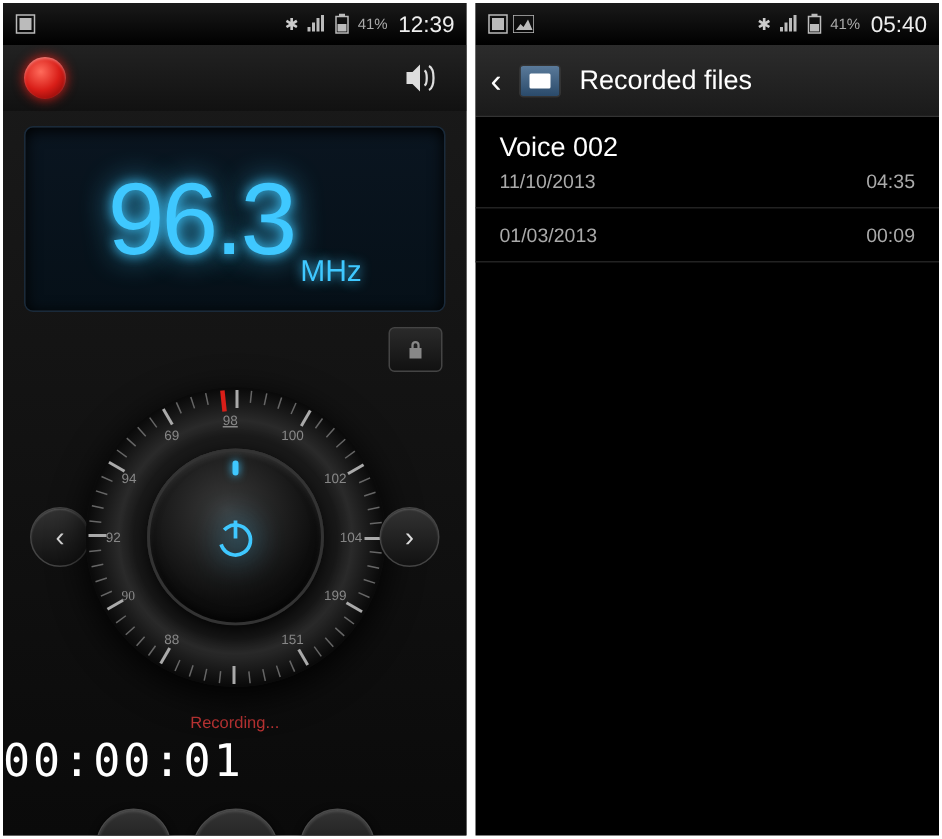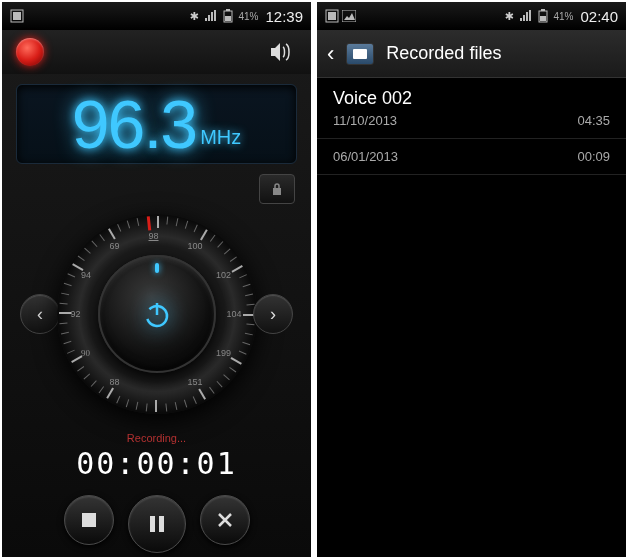--- a/index.html
+++ b/index.html
@@ -10,41 +10,41 @@
 .st-right{display:flex;gap:3px;align-items:center;margin-left:auto}
 .st-icon{width:14px;height:14px;display:flex;align-items:center;justify-content:center;color:#ccc}
 .st-time{color:#eee;font-size:15px;margin-left:4px}
 .st-batt{font-size:10px;color:#aaa}
 
 
 .radio{height:527px;background:linear-gradient(#1a1a1a,#0a0a0a)}
 .topbar{height:44px;display:flex;align-items:center;padding:0 14px;background:linear-gradient(#222,#111)}
 .rec-led{width:28px;height:28px;border-radius:50%;background:radial-gradient(circle at 40% 35%,#ff6b5b,#d91e18 50%,#6b0000);box-shadow:0 0 8px #d91e18,inset 0 1px 2px rgba(255,255,255,.4)}
 .spk{margin-left:auto;width:32px;height:26px;color:#ddd;display:flex;align-items:center;justify-content:center}
-.display{margin:10px 14px;height:80px;background:linear-gradient(#0a1520,#061018);border-radius:6px;border:1px solid #1a2a3a;box-shadow:inset 0 2px 10px #000;display:flex;align-items:center;justify-content:center;position:relative}
+.display{margin:10px 14px;height:124px;background:linear-gradient(#0a1520,#061018);border-radius:6px;border:1px solid #1a2a3a;box-shadow:inset 0 2px 10px #000;display:flex;align-items:center;justify-content:center;position:relative}
 .freq{font-family:'Arial',monospace;font-size:68px;font-weight:300;color:#3fc8ff;text-shadow:0 0 20px #3fc8ff,0 0 8px #3fc8ff;letter-spacing:-2px}
 .mhz{font-size:20px;color:#3fc8ff;align-self:flex-end;margin-bottom:14px;margin-left:4px;text-shadow:0 0 8px #3fc8ff}
 .lockrow{display:flex;justify-content:flex-end;padding:0 16px}
 .lock{width:36px;height:30px;background:linear-gradient(#2a2a2a,#111);border:1px solid #444;border-radius:4px;display:flex;align-items:center;justify-content:center;color:#888}
 .dialarea{height:220px;position:relative;display:flex;align-items:center;justify-content:center}
 .dialring{width:200px;height:200px;border-radius:50%;background:radial-gradient(circle,#1a1a1a 48%,#2a2a2a 55%,#0a0a0a 70%);position:relative;display:flex;align-items:center;justify-content:center;box-shadow:0 6px 24px #000}
 .ticks{position:absolute;width:100%;height:100%;border-radius:50%}
 .tick{position:absolute;width:1px;height:8px;background:#666;left:50%;top:2px;transform-origin:0 98px}
 .tick.major{height:12px;background:#aaa;width:2px}
 .tick.red{background:#d91e18;width:3px;height:14px}
 .ticklabel{position:absolute;font-size:9px;color:#888;transform-origin:center}
 .knob{width:118px;height:118px;border-radius:50%;background:radial-gradient(circle at 45% 35%,#3a3a3a,#0e0e0e 60%,#000);box-shadow:inset 0 2px 6px rgba(255,255,255,.2),inset 0 -3px 8px #000,0 4px 14px #000;display:flex;align-items:center;justify-content:center;position:relative}
 .knob::before{content:'';position:absolute;width:100%;height:100%;border-radius:50%;box-shadow:inset 0 0 0 2px #333}
 .indicator{position:absolute;top:8px;width:4px;height:10px;background:#3fc8ff;border-radius:2px;box-shadow:0 0 6px #3fc8ff}
 .power{width:40px;height:40px;display:flex;align-items:center;justify-content:center;color:#3fc8ff;filter:drop-shadow(0 0 10px #3fc8ff)}
 .navbtn{position:absolute;width:40px;height:40px;border-radius:50%;background:linear-gradient(#333,#111);border:1px solid #444;display:flex;align-items:center;justify-content:center;color:#ddd;box-shadow:inset 0 1px 1px rgba(255,255,255,.15);font-size:18px}
 .navbtn.left{left:18px}
 .navbtn.right{right:18px}
 .reclabel{text-align:center;color:#b33;font-size:11px;margin-top:8px}
-.timer{text-align:center;color:#fff;font-size:30px;font-family:monospace;letter-spacing:2px;margin-top:2px}
+.timer{color:#fff;font-size:30px;font-family:monospace;letter-spacing:2px;margin-top:2px}
 .controls{display:flex;justify-content:center;gap:14px;margin-top:14px}
 .cbtn{width:50px;height:50px;border-radius:50%;background:linear-gradient(#343434,#0a0a0a);border:1px solid #4a4a4a;display:flex;align-items:center;justify-content:center;color:#ddd;box-shadow:inset 0 1px 2px rgba(255,255,255,.15),0 2px 6px #000}
 .cbtn.mid{width:58px;height:58px}
 
 
 .header{height:48px;background:linear-gradient(#2c2c2c,#1a1a1a);display:flex;align-items:center;padding:0 10px;gap:12px;border-bottom:1px solid #333}
 .back{color:#fff;font-size:22px}
 .appicon{width:28px;height:22px;background:linear-gradient(#5a7a9a,#2a4a6a);border-radius:3px;border:1px solid #333;display:flex;align-items:center;justify-content:center}
 .appicon::after{content:'';width:14px;height:10px;background:#fff;border-radius:1px}
 .htitle{color:#fff;font-size:18px}
@@ -241,36 +241,36 @@
           </svg>
         </span>
     <span class="st-icon">
           <svg width="10" height="14">
             <rect x="1" y="2" width="8" height="11" fill="none" stroke="#bbb"></rect>
             <rect x="3" y="0" width="4" height="2" fill="#bbb"></rect>
             <rect x="2" y="7" width="6" height="5" fill="#bbb"></rect>
           </svg>
         </span>
     <span class="st-batt">41%</span>
-    <span class="st-time">02:40</span>
+    <span class="st-time">05:40</span>
    </div>
   </div>
   <div class="header">
     <div class="back">‹</div>
     <div class="appicon"></div>
     <div class="htitle">Recorded files</div>
   </div>
   <div class="list" id="filelist">
       <div class="item">
         <div class="item-title">Voice 002</div>
         <div class="item-row">
           <span>11/10/2013</span>
           <span>04:35</span>
         </div>
       </div>
       <div class="item">
         <div class="item-row">
-          <span>06/01/2013</span>
+          <span>01/03/2013</span>
           <span>00:09</span>
         </div>
       </div>
     </div>
 </div>
 
 </body></html>

